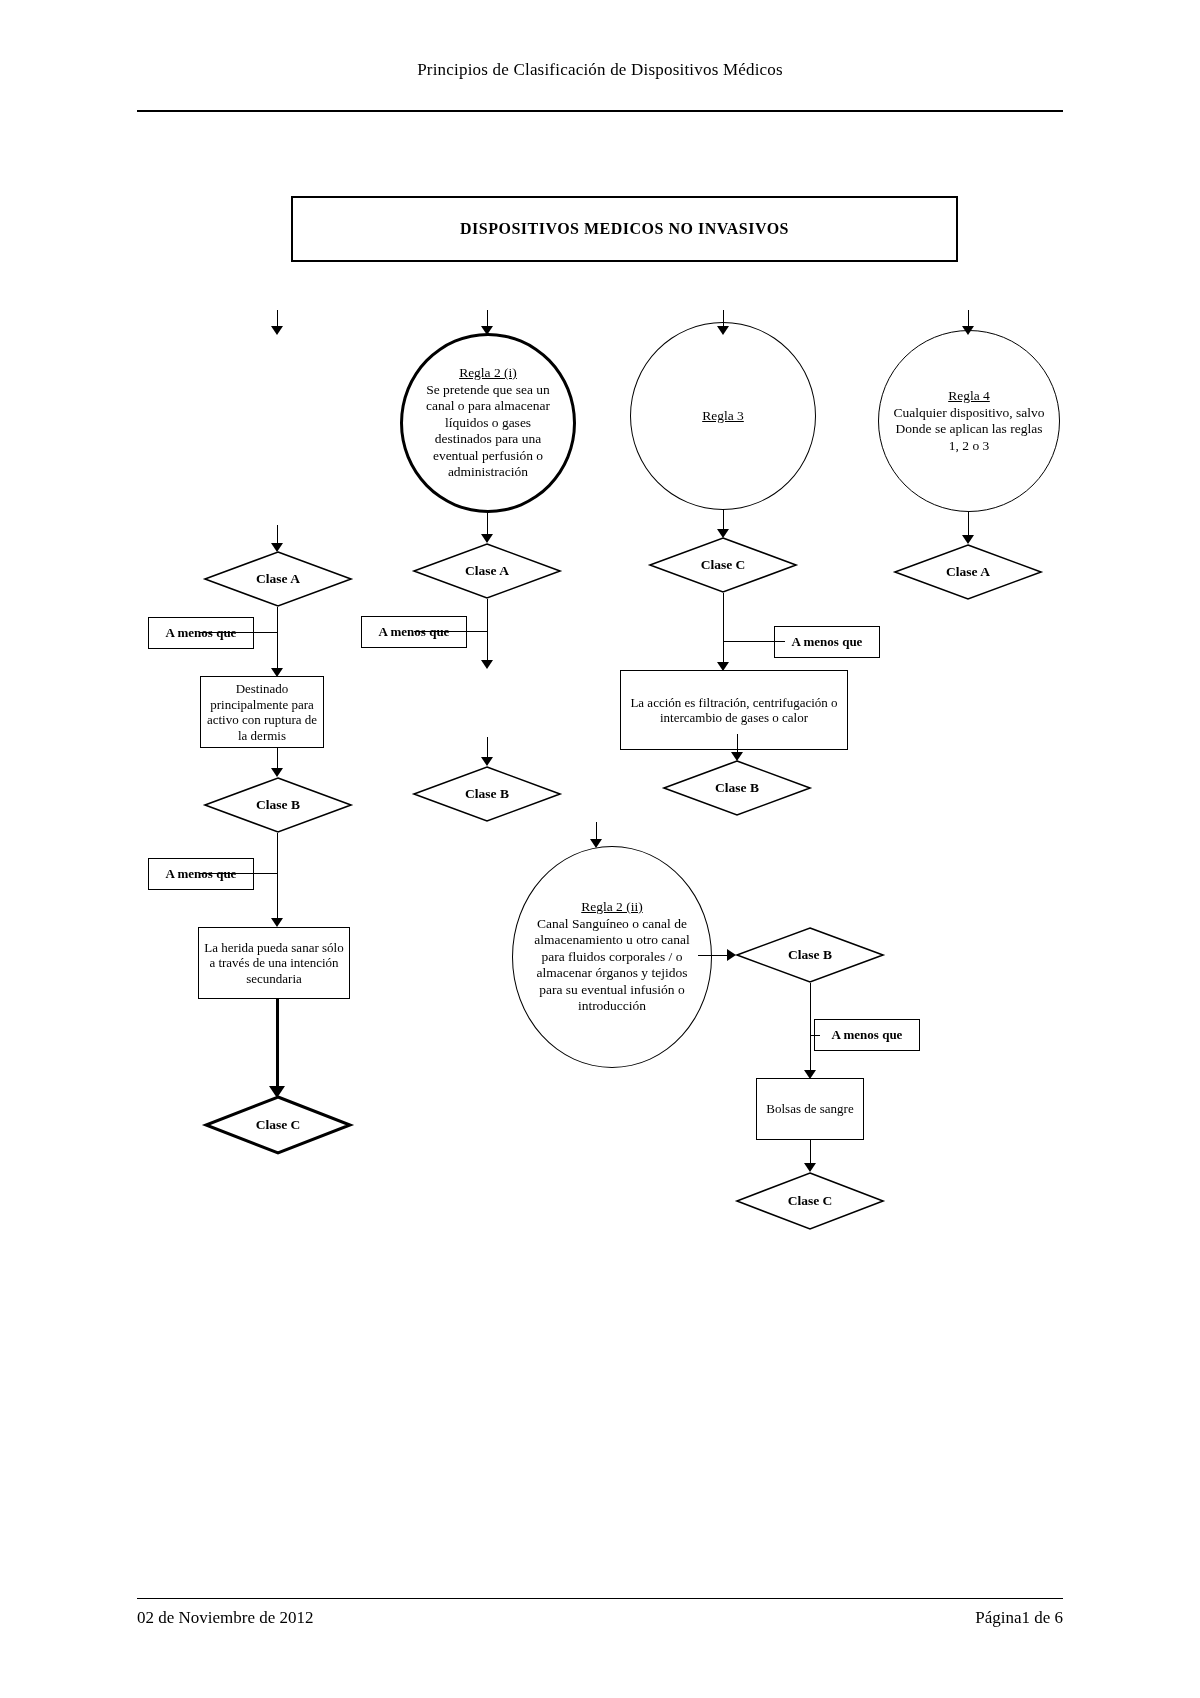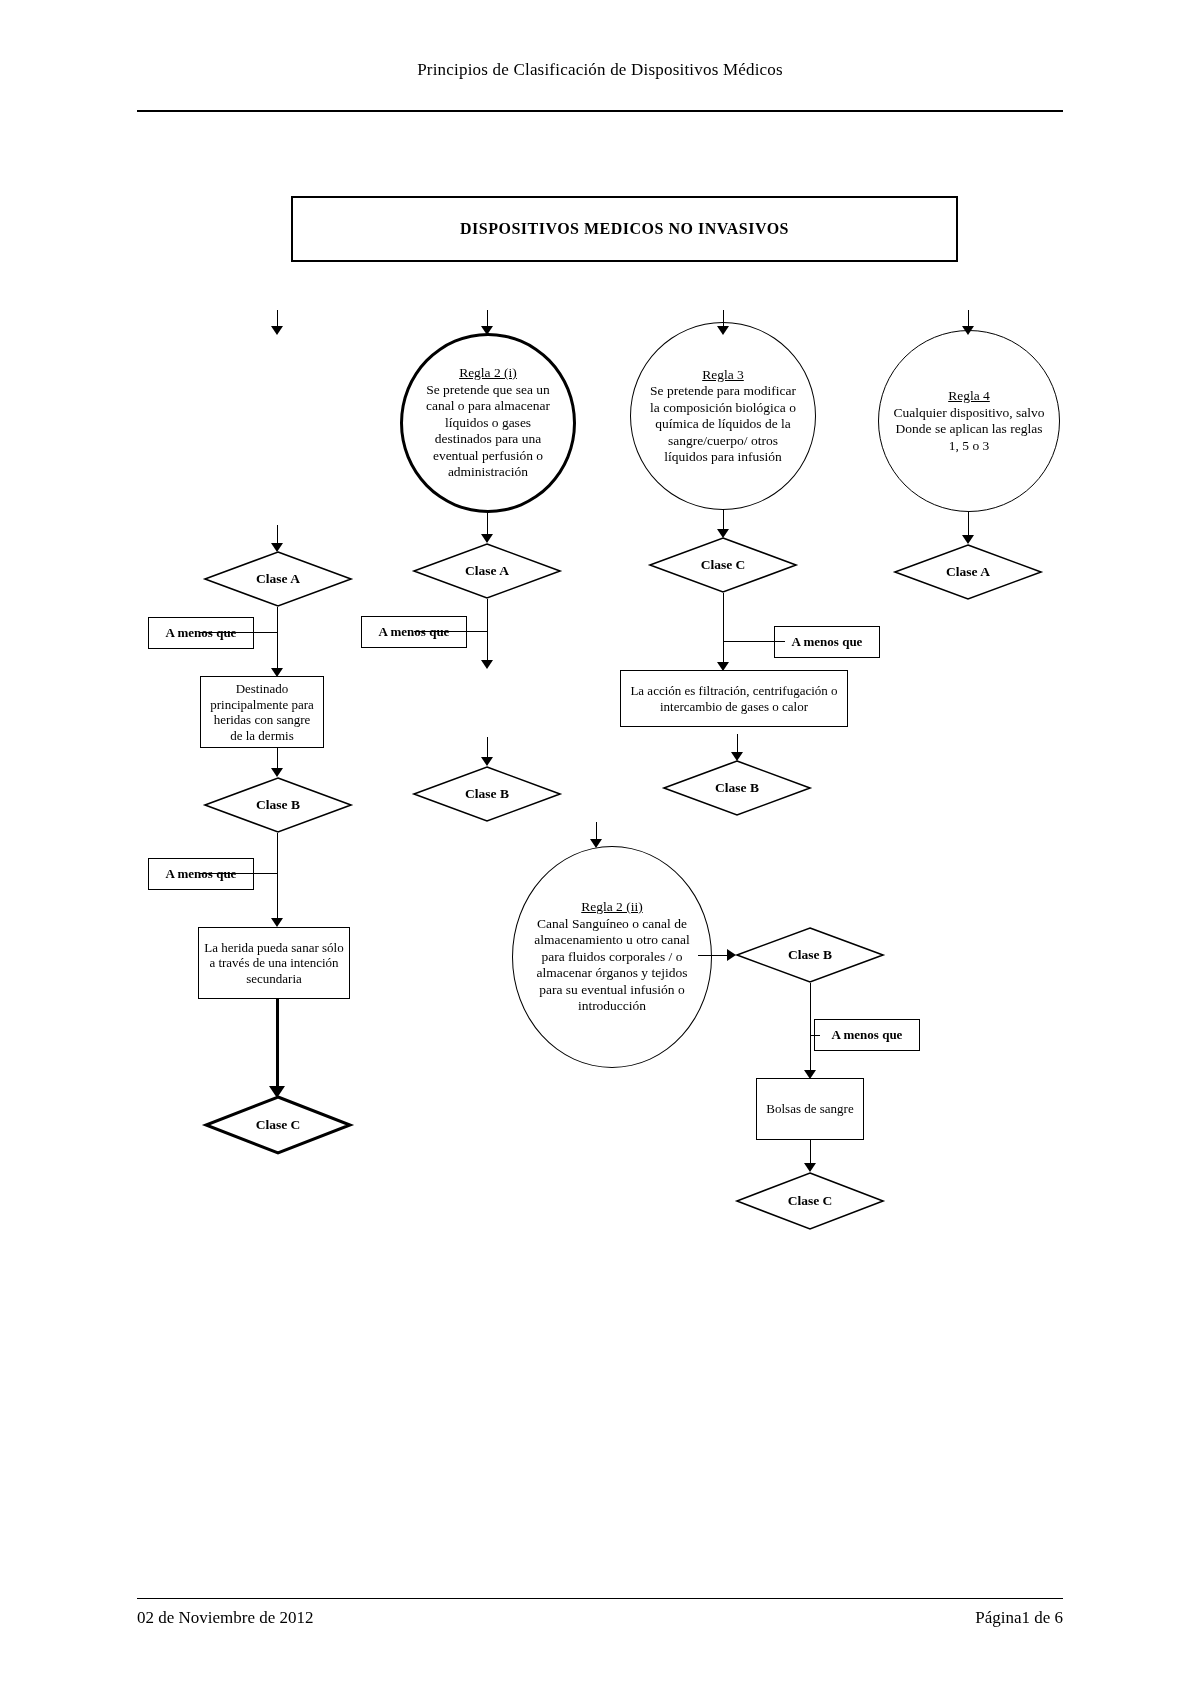--- a/index.html
+++ b/index.html
@@ -93,21 +93,21 @@
   </div>
 
   <div class="vline" style="left:277px;top:607px;height:64px;"></div>
   <div class="hline" style="left:200px;top:632px;width:78px;"></div>
   <div class="rect small" style="left:148px;top:617px;width:106px;height:32px;">
     <span>A menos que</span>
   </div>
   <div class="arrow-d" style="left:271px;top:668px;"></div>
 
   <div class="rect" style="left:200px;top:676px;width:124px;height:72px;">
-    <span>Destinado principalmente para heridas con sangre de la dermis</span>
+    <span>Destinado principalmente para activo con ruptura de la dermis</span>
   </div>
 
   <div class="vline" style="left:277px;top:748px;height:24px;"></div>
   <div class="arrow-d" style="left:271px;top:768px;"></div>
 
   <div class="diamond" style="left:204px;top:777px;width:148px;height:56px;">
     <svg width="148" height="56" viewBox="0 0 148 56">
         <polygon points="74,1 147,28 74,55 1,28" fill="none" stroke="#000" stroke-width="1.6"></polygon>
       </svg>
     <div class="dlabel">Clase B</div>
@@ -165,59 +165,58 @@
   <div class="diamond" style="left:413px;top:766px;width:148px;height:56px;">
     <svg width="148" height="56" viewBox="0 0 148 56">
         <polygon points="74,1 147,28 74,55 1,28" fill="none" stroke="#000" stroke-width="1.6"></polygon>
       </svg>
     <div class="dlabel">Clase B</div>
   </div>
 
   <div class="ellipse" style="left:630px;top:322px;width:186px;height:188px;">
     <div class="inner">
       <b>Regla 3</b>
-      <span>Se pretende para modificar la composición biológica o química de líquidos de la sangre/cuerpo/ otros líquidos para infusión</span>
     </div>
   </div>
 
   <div class="vline" style="left:723px;top:510px;height:22px;"></div>
   <div class="arrow-d" style="left:717px;top:529px;"></div>
 
   <div class="diamond" style="left:649px;top:537px;width:148px;height:56px;">
     <svg width="148" height="56" viewBox="0 0 148 56">
         <polygon points="74,1 147,28 74,55 1,28" fill="none" stroke="#000" stroke-width="1.6"></polygon>
       </svg>
     <div class="dlabel">Clase C</div>
   </div>
 
   <div class="vline" style="left:723px;top:593px;height:72px;"></div>
   <div class="hline" style="left:723px;top:641px;width:62px;"></div>
   <div class="rect small" style="left:774px;top:626px;width:106px;height:32px;">
     <span>A menos que</span>
   </div>
   <div class="arrow-d" style="left:717px;top:662px;"></div>
 
-  <div class="rect" style="left:620px;top:670px;width:228px;height:57px;">
+  <div class="rect" style="left:620px;top:670px;width:228px;height:80px;">
     <span>La acción es filtración, centrifugación o intercambio de gases o calor</span>
   </div>
 
   <div class="vline" style="left:737px;top:734px;height:22px;"></div>
   <div class="arrow-d" style="left:731px;top:752px;"></div>
 
   <div class="diamond" style="left:663px;top:760px;width:148px;height:56px;">
     <svg width="148" height="56" viewBox="0 0 148 56">
         <polygon points="74,1 147,28 74,55 1,28" fill="none" stroke="#000" stroke-width="1.6"></polygon>
       </svg>
     <div class="dlabel">Clase B</div>
   </div>
 
   <div class="ellipse" style="left:878px;top:330px;width:182px;height:182px;">
     <div class="inner">
       <b>Regla 4</b>
-      <span>Cualquier dispositivo, salvo Donde se aplican las reglas 1, 5 o 3</span>
+      <span>Cualquier dispositivo, salvo Donde se aplican las reglas 1, 2 o 3</span>
     </div>
   </div>
 
   <div class="vline" style="left:968px;top:512px;height:26px;"></div>
   <div class="arrow-d" style="left:962px;top:535px;"></div>
 
   <div class="diamond" style="left:894px;top:544px;width:148px;height:56px;">
     <svg width="148" height="56" viewBox="0 0 148 56">
         <polygon points="74,1 147,28 74,55 1,28" fill="none" stroke="#000" stroke-width="1.6"></polygon>
       </svg>

